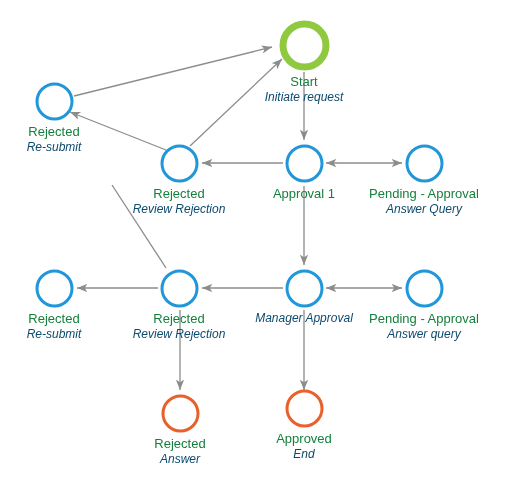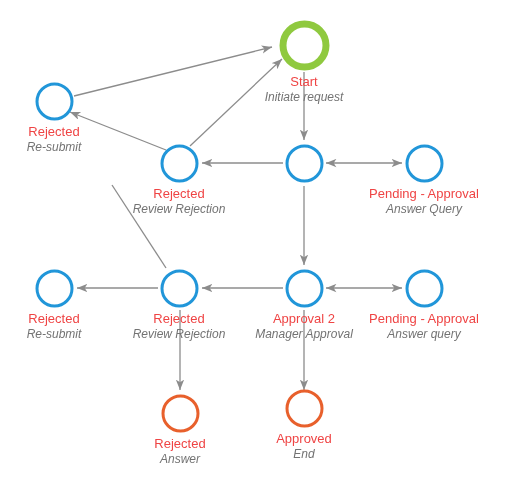--- a/index.html
+++ b/index.html
@@ -59,26 +59,26 @@
     transform: translateX(-50%);
     text-align: center;
     white-space: nowrap;
     line-height: 1.25;
   }
   .node.blue .node-labels,
   .node.orange .node-labels { margin-top: 22px; }
   .node.green .node-labels { margin-top: 28px; }
   .node-title {
     font-size: 13px;
-    color: #ef4444;
+    color: #15803d;
     display: block;
   }
   .node-sub {
     font-size: 12px;
-    color: #737373;
+    color: #0c4a6e;
     font-style: italic;
     display: block;
   }
 </style>
 </head>
 <body>
 
 <div id="canvas">
 
   <svg id="edges" viewBox="0 0 512 483" xmlns="http://www.w3.org/2000/svg">
@@ -138,20 +138,21 @@
     <div class="node-ring blue"></div>
     <div class="node-labels">
       <span class="node-title">Rejected</span>
       <span class="node-sub">Review Rejection</span>
     </div>
   </div>
 
   <div class="node blue" style="left:304px; top:163px;">
     <div class="node-ring blue"></div>
     <div class="node-labels">
+      <span class="node-title">Approval 1</span>
     </div>
   </div>
 
   <div class="node blue" style="left:424px; top:163px;">
     <div class="node-ring blue"></div>
     <div class="node-labels">
       <span class="node-title">Pending - Approval</span>
       <span class="node-sub">Answer Query</span>
     </div>
   </div>
@@ -168,21 +169,20 @@
     <div class="node-ring blue"></div>
     <div class="node-labels">
       <span class="node-title">Rejected</span>
       <span class="node-sub">Review Rejection</span>
     </div>
   </div>
 
   <div class="node blue" style="left:304px; top:288px;">
     <div class="node-ring blue"></div>
     <div class="node-labels">
-      <span class="node-title">Approval 2</span>
       <span class="node-sub">Manager Approval</span>
     </div>
   </div>
 
   <div class="node blue" style="left:424px; top:288px;">
     <div class="node-ring blue"></div>
     <div class="node-labels">
       <span class="node-title">Pending - Approval</span>
       <span class="node-sub">Answer query</span>
     </div>

